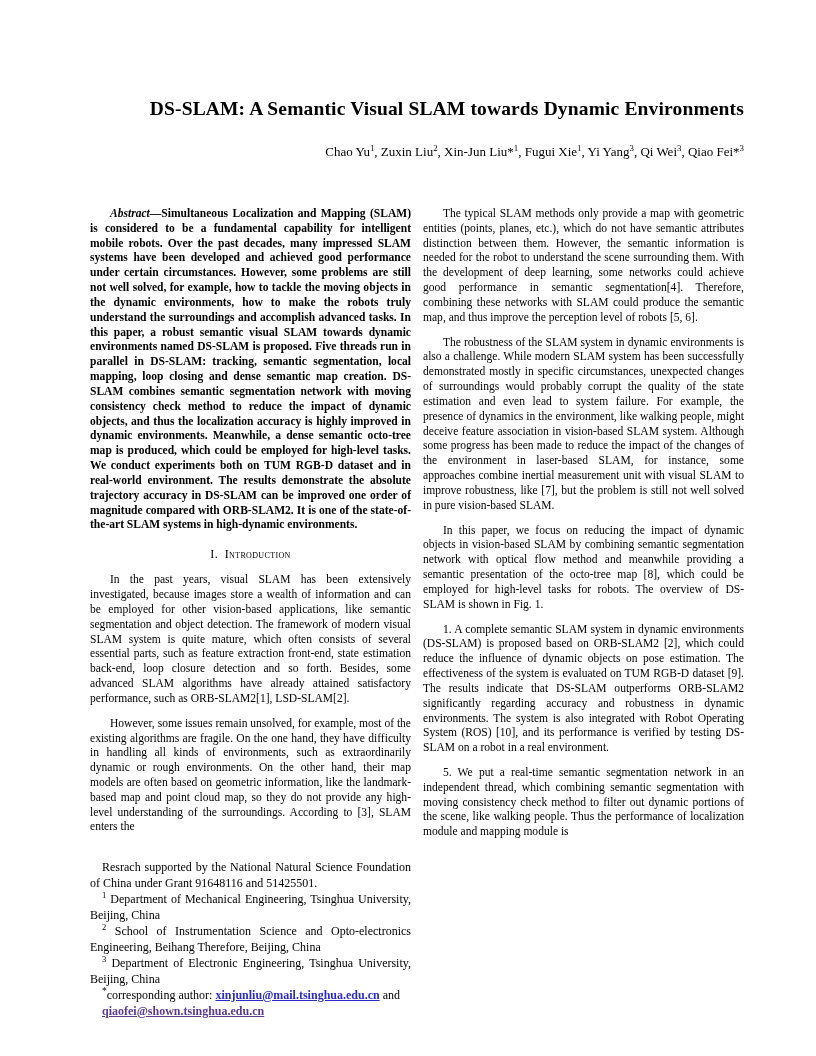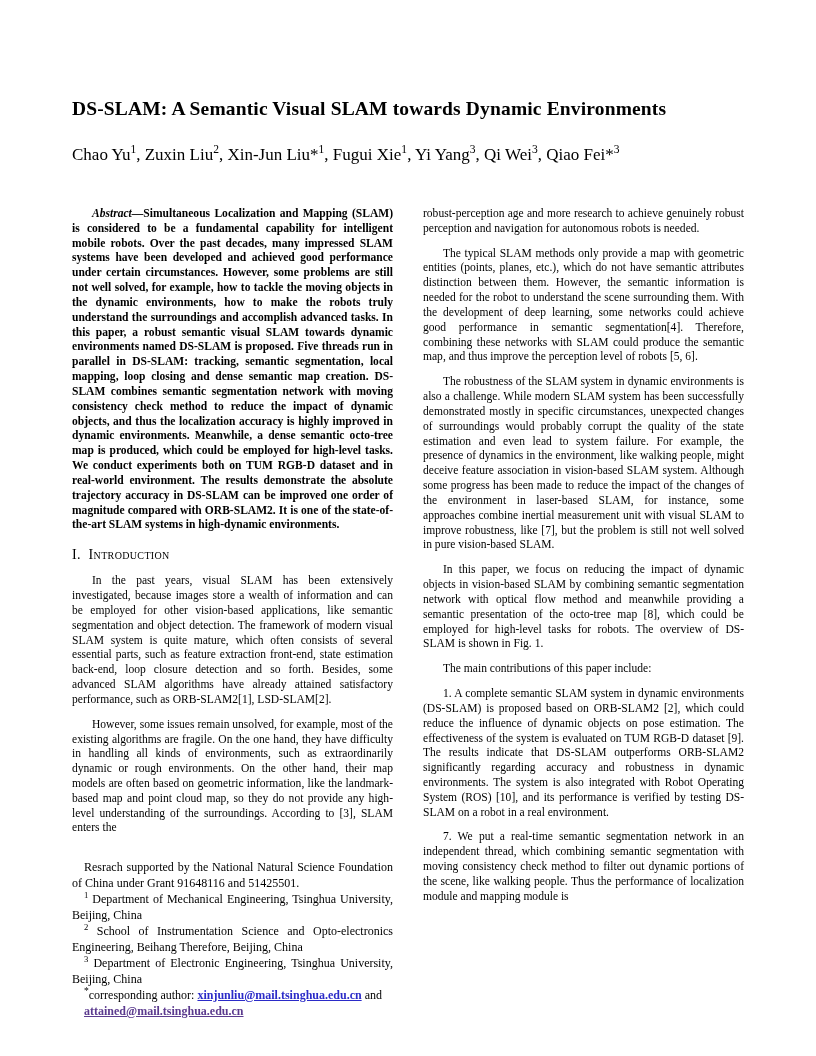--- a/index.html
+++ b/index.html
@@ -16,33 +16,33 @@
     font-family: "Liberation Serif", "DejaVu Serif", serif;
     color: #000000;
   }
 
   
   .title-block {
     position: absolute;
     left: 72px;
     top: 96px;
     width: 672px;
-    text-align: left;
+    text-align: right;
   }
   .paper-title {
     font-family: "Liberation Serif", "DejaVu Serif", serif;
     font-size: 19.5px;
     font-weight: bold;
     line-height: 1.32;
     letter-spacing: 0.15px;
     margin: 0;
   }
   .authors {
     margin-top: 22px;
-    font-size: 17px;
+    font-size: 13px;
     line-height: 1.3;
     white-space: nowrap;
   }
   .authors sup {
     font-size: 0.68em;
     vertical-align: super;
     line-height: 0;
   }
 
   
@@ -51,21 +51,21 @@
     left: 72px;
     top: 206px;
     width: 672px;
     height: 812px;
   }
   .col {
     position: absolute;
     top: 0;
     width: 321px;
   }
-  .col-left  { left: 0px; }
+  .col-left  { left: 18px; }
   .col-right { left: 351px; }
 
   p.body {
     margin: 0 0 0.0em 0;
     font-size: 11.55px;
     line-height: 1.285;
     text-align: justify;
     text-justify: inter-word;
     text-indent: 20px;
     hyphens: none;
@@ -79,24 +79,24 @@
     text-align: justify;
     text-indent: 20px;
     margin: 0;
   }
   p.abstract .abs-lead {
     font-weight: bold;
     font-style: italic;
   }
 
   h2.section {
-    font-size: 14px;
+    font-size: 12px;
     font-weight: normal;
     font-variant: small-caps;
-    text-align: left;
+    text-align: center;
     letter-spacing: 0.35px;
     margin: 15px 0 10px 0;
     text-indent: 0;
   }
   h2.section .numeral { font-variant: normal; }
 
   
   .footnotes {
     position: absolute;
     left: 0;
@@ -154,28 +154,26 @@
         <p>Resrach supported by the National Natural Science Foundation of China under Grant 91648116 and 51425501.</p>
         <p><sup>1</sup>
           <span>Department of Mechanical Engineering, Tsinghua University, Beijing, China</span></p>
         <p><sup>2</sup>
           <span>School of Instrumentation Science and Opto-electronics Engineering, Beihang Therefore, Beijing, China</span></p>
         <p><sup>3</sup>
           <span>Department of Electronic Engineering, Tsinghua University, Beijing, China</span></p>
         <p class="email-line"><span class="star">*</span><span>corresponding author:</span>
           <a class="mail-link" href="#">xinjunliu@mail.tsinghua.edu.cn</a>
           <span>and</span></p>
-        <p class="email-line2"><a class="mail-link visited" href="#">attained@mail.tsinghua.edu.cn</a></p>
+        <p class="email-line2"><a class="mail-link visited" href="#">qiaofei@shown.tsinghua.edu.cn</a></p>
       </div>
     </div>
 
     <div class="col col-right">
-      <p class="body" style="text-indent:0">robust-perception age and more research to achieve genuinely robust perception and navigation for autonomous robots is needed.</p>
       <p class="body">The typical SLAM methods only provide a map with geometric entities (points, planes, etc.), which do not have semantic attributes distinction between them. However, the semantic information is needed for the robot to understand the scene surrounding them. With the development of deep learning, some networks could achieve good performance in semantic segmentation[4]. Therefore, combining these networks with SLAM could produce the semantic map, and thus improve the perception level of robots [5, 6].</p>
       <p class="body">The robustness of the SLAM system in dynamic environments is also a challenge. While modern SLAM system has been successfully demonstrated mostly in specific circumstances, unexpected changes of surroundings would probably corrupt the quality of the state estimation and even lead to system failure. For example, the presence of dynamics in the environment, like walking people, might deceive feature association in vision-based SLAM system. Although some progress has been made to reduce the impact of the changes of the environment in laser-based SLAM, for instance, some approaches combine inertial measurement unit with visual SLAM to improve robustness, like [7], but the problem is still not well solved in pure vision-based SLAM.</p>
       <p class="body">In this paper, we focus on reducing the impact of dynamic objects in vision-based SLAM by combining semantic segmentation network with optical flow method and meanwhile providing a semantic presentation of the octo-tree map [8], which could be employed for high-level tasks for robots. The overview of DS-SLAM is shown in Fig. 1.</p>
-      <p class="body">The main contributions of this paper include:</p>
       <p class="body">1. A complete semantic SLAM system in dynamic environments (DS-SLAM) is proposed based on ORB-SLAM2 [2], which could reduce the influence of dynamic objects on pose estimation. The effectiveness of the system is evaluated on TUM RGB-D dataset [9]. The results indicate that DS-SLAM outperforms ORB-SLAM2 significantly regarding accuracy and robustness in dynamic environments. The system is also integrated with Robot Operating System (ROS) [10], and its performance is verified by testing DS-SLAM on a robot in a real environment.</p>
-      <p class="body">7. We put a real-time semantic segmentation network in an independent thread, which combining semantic segmentation with moving consistency check method to filter out dynamic portions of the scene, like walking people. Thus the performance of localization module and mapping module is</p>
+      <p class="body">5. We put a real-time semantic segmentation network in an independent thread, which combining semantic segmentation with moving consistency check method to filter out dynamic portions of the scene, like walking people. Thus the performance of localization module and mapping module is</p>
     </div>
 
   </div>
 </div>
 
 </body></html>

